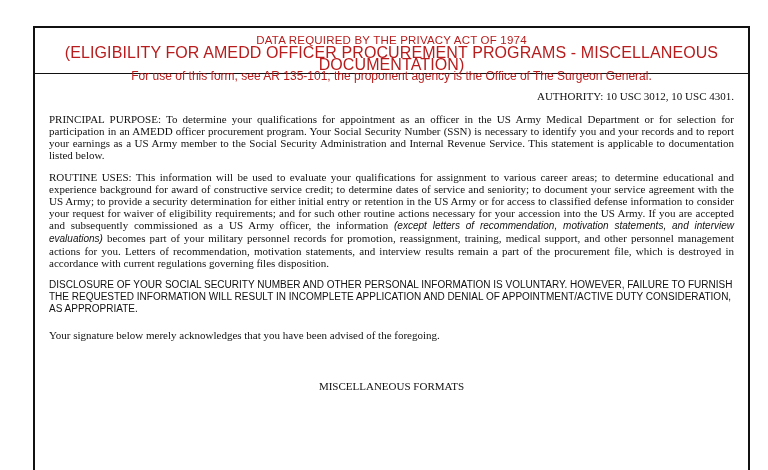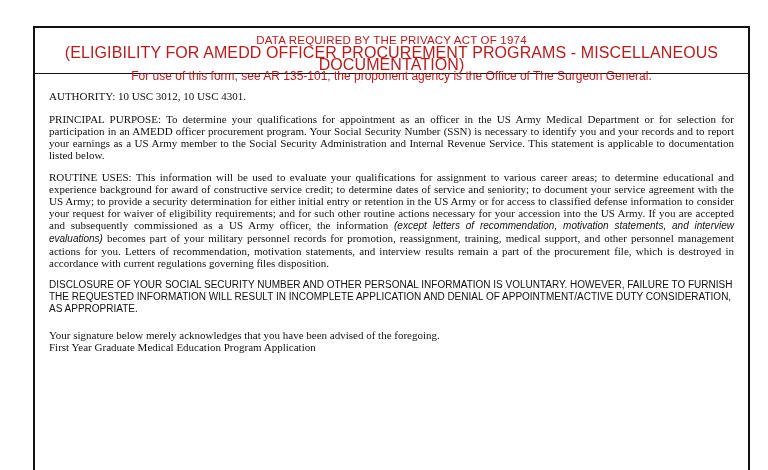--- a/index.html
+++ b/index.html
@@ -14,21 +14,21 @@
   }
   .hdr .t1 { font-size: 11.5px; line-height: 13px; padding-top: 6px; letter-spacing: 0.2px; }
   .hdr .t2 { font-size: 16px; line-height: 12px; letter-spacing: 0.1px; }
   .hdr .t3 { font-size: 12px; line-height: 11px; }
   .body {
     padding: 16px 14px 0 14px; font-family: "Liberation Serif", serif;
     font-size: 11px; line-height: 12px; color: #111;
   }
   .p { margin: 0 0 10px 0; text-align: justify; }
   .p.auth { margin-bottom: 11px; }
-  .p.nr { text-align: left; }
+  .p.nr { text-align: right; }
   .disc {
     font-family: "Liberation Sans", sans-serif; font-weight: normal; font-size: 10px;
     line-height: 12px; margin: 0 0 14px 0;
   }
   .ack { margin: 0; }
   .misc-title { text-align: center; margin-top: 39px; margin-bottom: 9px; }
   .list-item { margin: 0; }
   i.ital { font-family: "Liberation Sans", sans-serif; font-size: 10px; }
 </style>
 </head>
@@ -39,15 +39,15 @@
     <div class="t1">DATA REQUIRED BY THE PRIVACY ACT OF 1974</div>
     <div class="t2">(ELIGIBILITY FOR AMEDD OFFICER PROCUREMENT PROGRAMS - MISCELLANEOUS DOCUMENTATION)</div>
     <div class="t3">For use of this form, see AR 135-101; the proponent agency is the Office of The Surgeon General.</div>
   </div>
   <div class="body">
     <p class="p auth nr">AUTHORITY:  10 USC 3012, 10 USC 4301.</p>
     <p class="p">PRINCIPAL PURPOSE: To determine your qualifications for appointment as an officer in the US Army Medical Department or for selection for participation in an AMEDD officer procurement program. Your Social Security Number (SSN) is necessary to identify you and your records and to report your earnings as a US Army member to the Social Security Administration and Internal Revenue Service. This statement is applicable to documentation listed below.</p>
     <p class="p"><span>ROUTINE USES: This information will be used to evaluate your qualifications for assignment to various career areas; to determine educational and experience background for award of constructive service credit; to determine dates of service and seniority; to document your service agreement with the US Army; to provide a security determination for either initial entry or retention in the US Army or for access to classified defense information to consider your request for waiver of eligibility requirements; and for such other routine actions necessary for your accession into the US Army. If you are accepted and subsequently commissioned as a US Army officer, the information </span><i class="ital">(except letters of recommendation, motivation statements, and interview evaluations)</i><span> becomes part of your military personnel records for promotion, reassignment, training, medical support, and other personnel management actions for you. Letters of recommendation, motivation statements, and interview results remain a part of the procurement file, which is destroyed in accordance with current regulations governing files disposition.</span></p>
     <p class="disc">DISCLOSURE OF YOUR SOCIAL SECURITY NUMBER AND OTHER PERSONAL INFORMATION IS VOLUNTARY.  HOWEVER, FAILURE TO FURNISH THE REQUESTED INFORMATION WILL RESULT IN INCOMPLETE APPLICATION AND DENIAL OF APPOINTMENT/ACTIVE DUTY CONSIDERATION, AS APPROPRIATE.</p>
     <p class="ack">Your signature below merely acknowledges that you have been advised of the foregoing.</p>
-    <div class="list-item">First Year Graduate Medical Education Program Application</div>
+    <div class="misc-title">MISCELLANEOUS FORMATS</div>
   </div>
 </div>
 
 </body></html>

